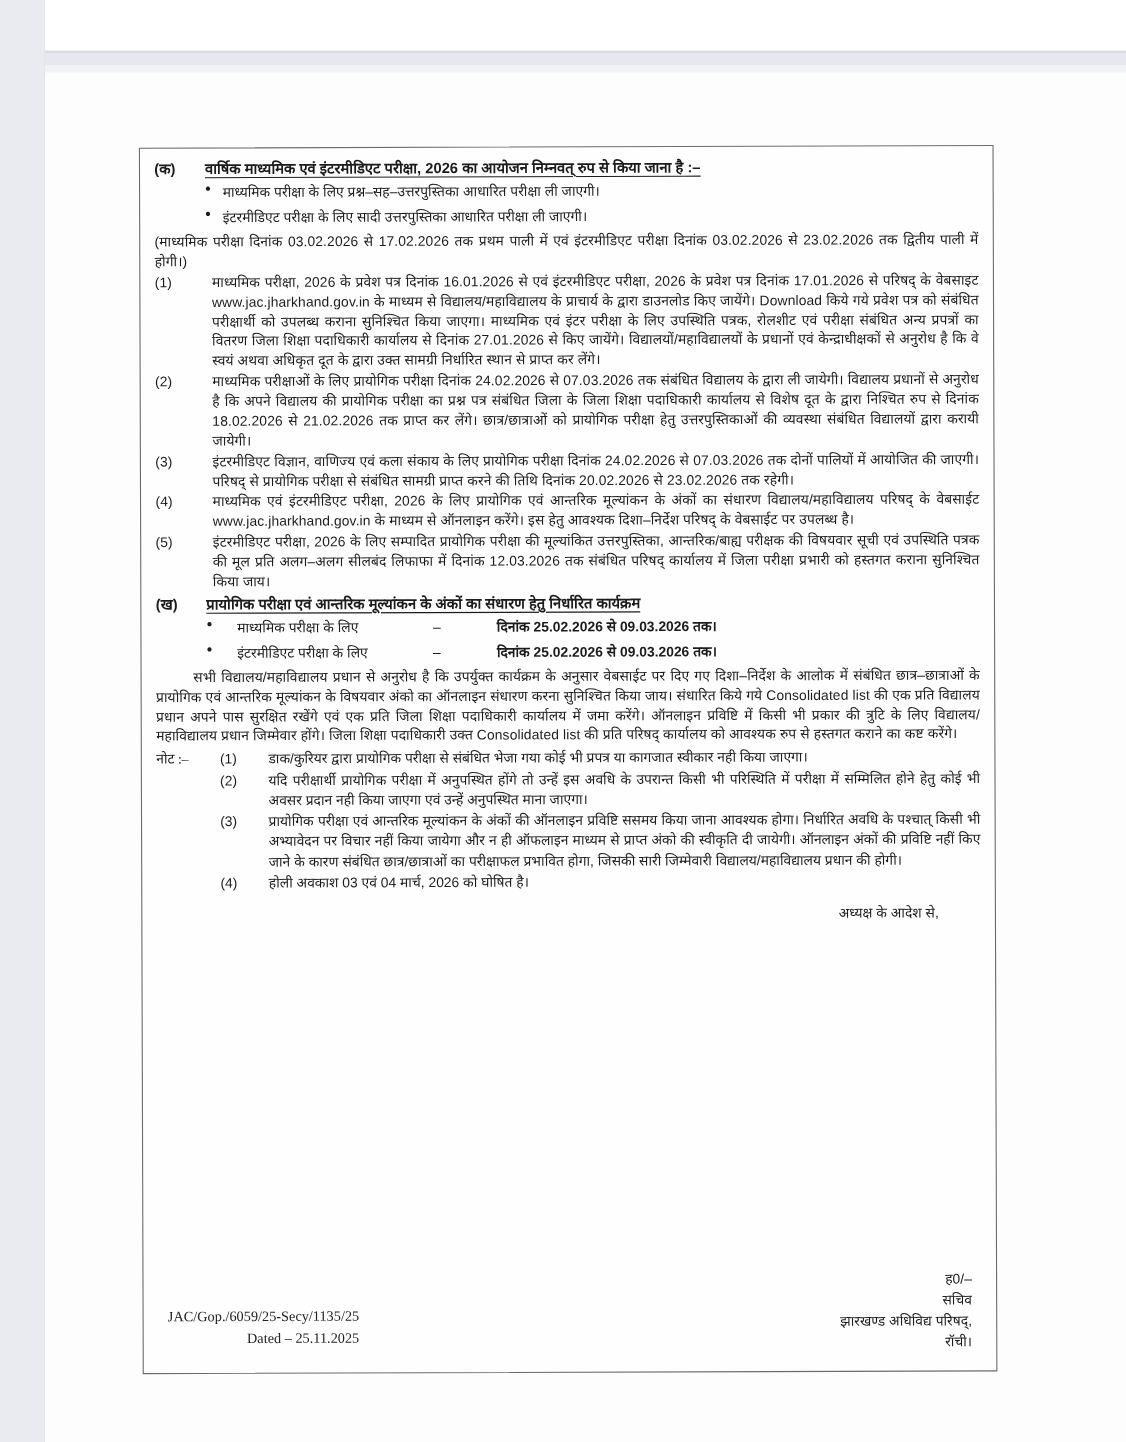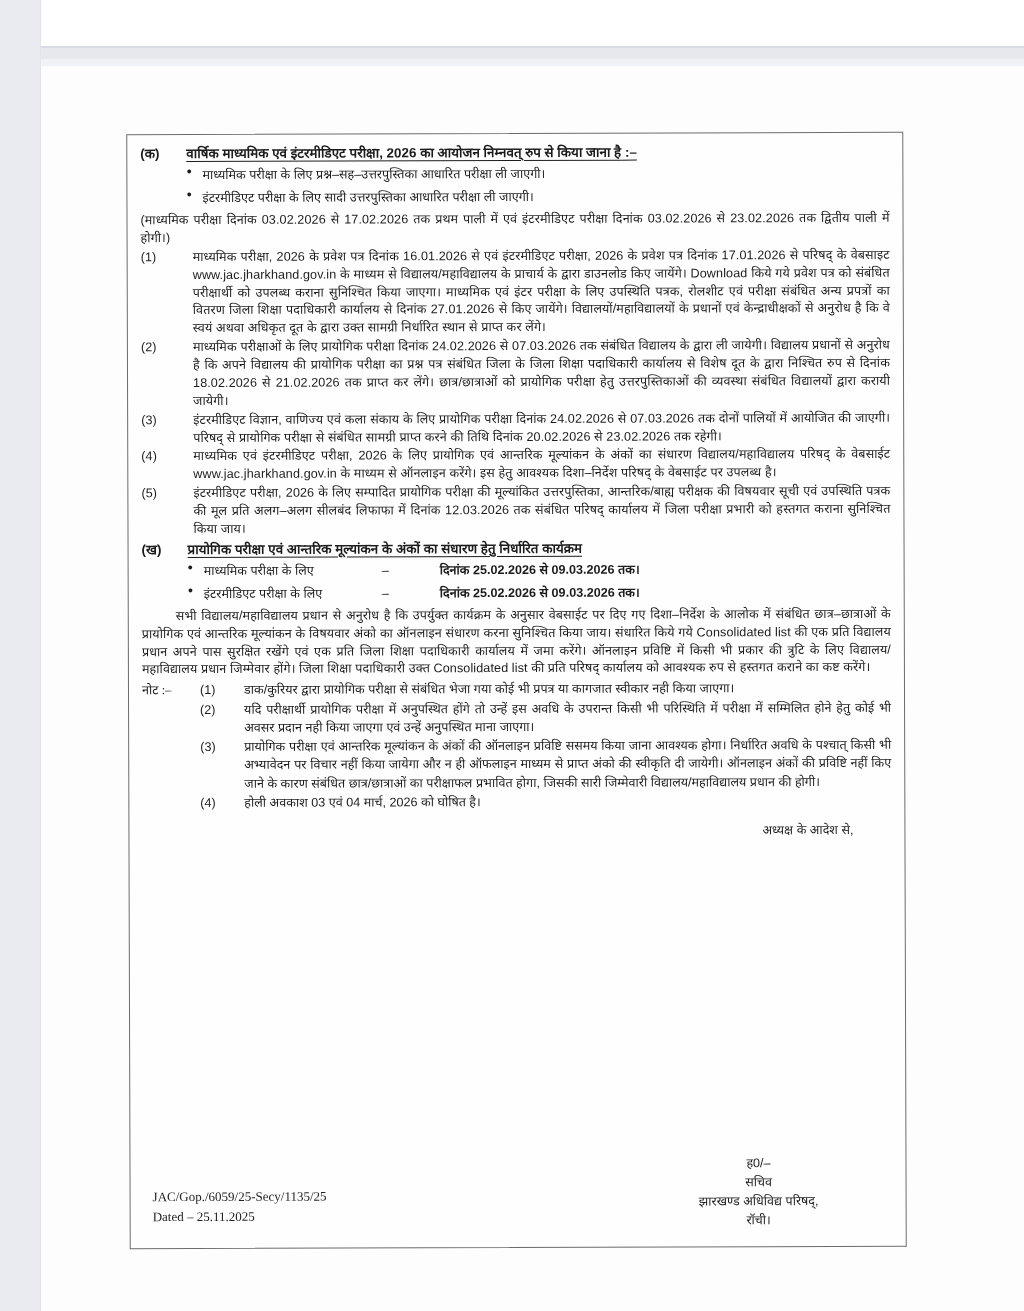--- a/index.html
+++ b/index.html
@@ -132,21 +132,21 @@
     margin: 0 0 4px 0;
   }
   ul.bullets li::before {
     content: "\25CF";
     position: absolute;
     left: -16px;
     top: -1px;
     font-size: 9px;
   }
   .sched-row { display: flex; align-items: baseline; }
-  .sched-row .label { flex: 0 0 178px; }
+  .sched-row .label { flex: 0 0 178px; margin-left: 12px; }
   .sched-row .dash   { flex: 0 0 58px; }
   .sched-row .val    { flex: 1 1 auto; font-weight: bold; }
 
   
   .note-wrap { margin-top: 2px; }
   .note-row {
     display: flex;
     align-items: flex-start;
     font-family: "Liberation Sans", "DejaVu Sans", sans-serif;
     font-size: 12.6px;
@@ -161,35 +161,36 @@
   .order-line {
     font-family: "Liberation Sans", "DejaVu Sans", sans-serif;
     font-size: 12.6px;
     text-align: right;
     padding-right: 38px;
     margin-top: 12px;
   }
   .sign-block {
     font-family: "Liberation Sans", "DejaVu Sans", sans-serif;
     font-size: 12.6px;
-    text-align: center;
+    text-align: right;
     position: absolute;
     right: 22px;
     bottom: 16px;
     width: 250px;
     line-height: 1.5;
   }
   .ref-block {
     position: absolute;
     left: 22px;
     bottom: 22px;
     font-family: "Liberation Serif", "DejaVu Serif", serif;
     font-size: 13px;
     line-height: 1.5;
     color: #222;
+    text-align: right;
   }
 </style>
 </head>
 <body>
 
 <div id="viewport">
 
   <div class="viewer-gutter"></div>
   <div class="page-sheet sheet-top"></div>
   <div class="page-seam"></div>

